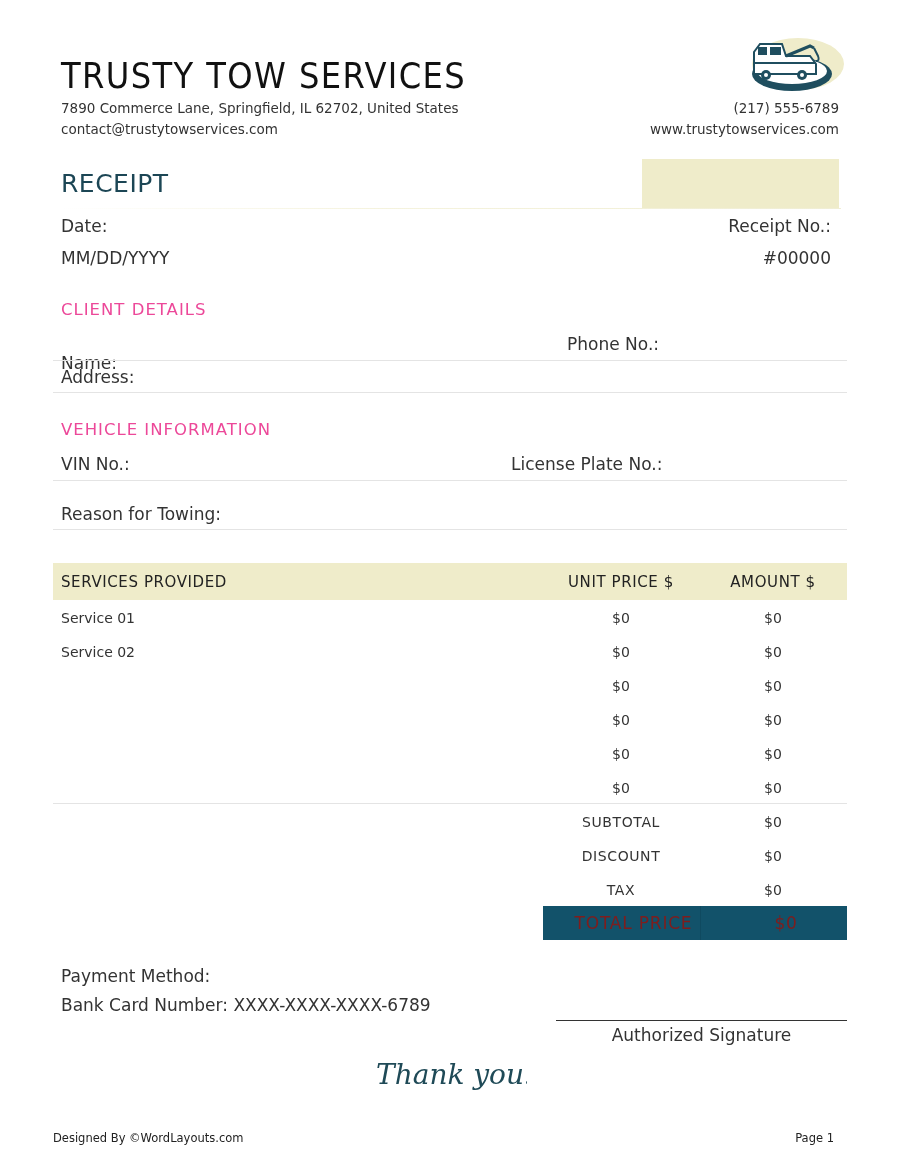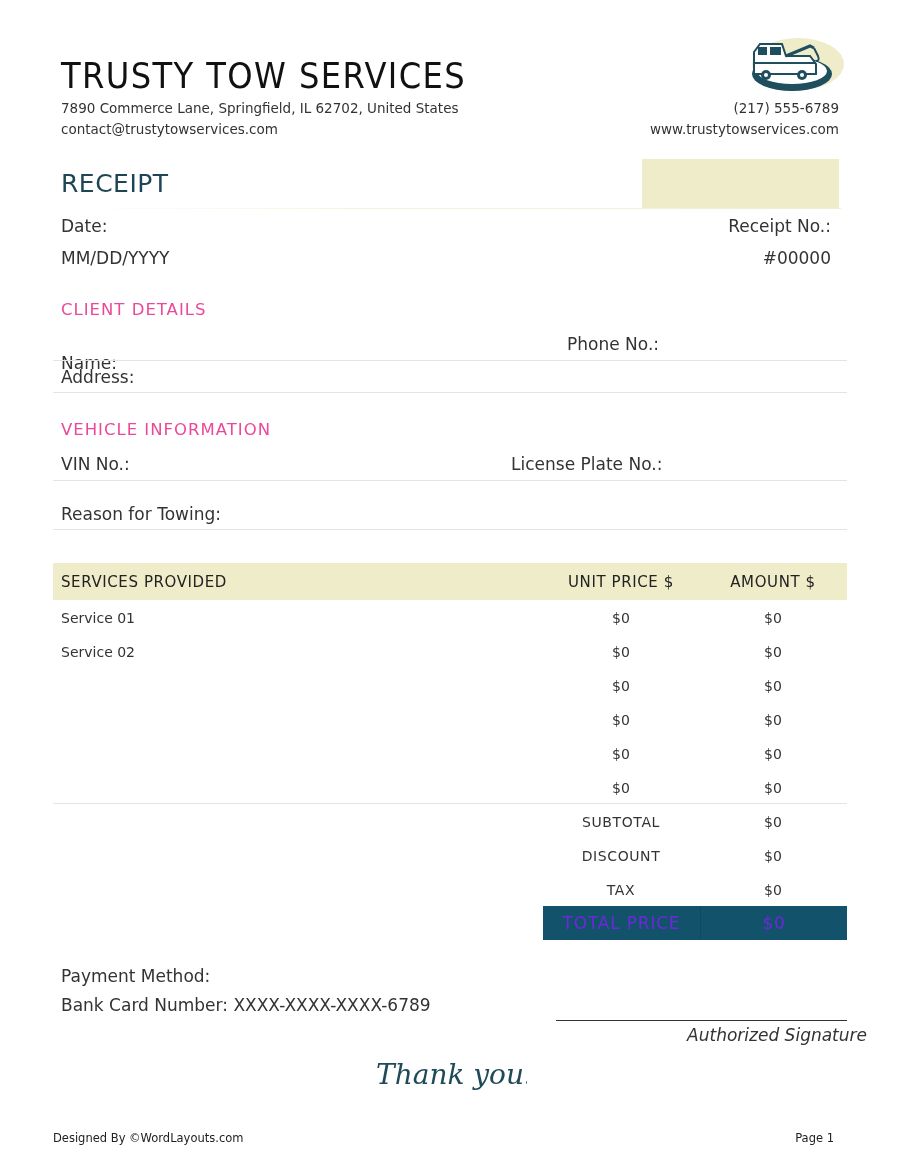--- a/index.html
+++ b/index.html
@@ -17,21 +17,21 @@
     .label { font-size: 17px; color: #333; line-height: 18px; }
     .rule { height: 1px; background: #e4e4e4; left: 53px; width: 794px; }
     .services-header { left: 53px; top: 563px; width: 794px; height: 37px; background: #efecca; }
     .th { font-size: 15px; color: #222; letter-spacing: 0.6px; line-height: 20px; top: 572px; }
     .cell { font-size: 14px; color: #333; line-height: 18px; }
     .col-unit { left: 580px; width: 82px; text-align: center; }
     .col-amt { left: 733px; width: 80px; text-align: center; }
     .tot-label { left: 560px; width: 122px; text-align: center; font-size: 14px; color: #333; letter-spacing: 0.6px; line-height: 18px; }
     .total-bar { left: 543px; top: 906px; width: 304px; height: 34px; background: #12526a; }
     .total-divider { left: 700px; top: 906px; width: 1px; height: 34px; background: #0f4a60; }
-    .total-text { color: #6d28d9; font-size: 17px; letter-spacing: 0.8px; line-height: 22px; top: 912px; }
+    .total-text { color: #7f1d1d; font-size: 17px; letter-spacing: 0.8px; line-height: 22px; top: 912px; margin-left: 12px; }
     .sig-line { left: 556px; top: 1020px; width: 291px; height: 1px; background: #333; }
     .thanks { left: 372px; top: 1050px; width: 155px; height: 54px; }
     .footer { font-size: 11.5px; color: #222; line-height: 14px; top: 1131px; }
   </style>
 </head>
 <body>
 
 <div class="abs company-name">TRUSTY TOW SERVICES</div>
 <div class="abs small" style="left:61px; top:99px;">7890 Commerce Lane, Springfield, IL 62702, United States</div>
 <div class="abs small" style="left:61px; top:120px;">contact@trustytowservices.com</div>
@@ -115,21 +115,21 @@
 
 <div class="abs total-bar"></div>
 <div class="abs total-divider"></div>
 <div class="abs total-text" style="left:543px; width:157px; text-align:center;">TOTAL PRICE</div>
 <div class="abs total-text" style="left:701px; width:146px; text-align:center;">$0</div>
 
 <div class="abs label" style="left:61px; top:967px;">Payment Method:</div>
 <div class="abs label" style="left:61px; top:996px;">Bank Card Number: XXXX-XXXX-XXXX-6789</div>
 
 <div class="abs sig-line"></div>
-<div class="abs label" style="left:576px; top:1026px; width:291px; text-align:right;font-style:italic;">Authorized Signature</div>
+<div class="abs label" style="left:556px; top:1026px; width:291px; text-align:center;">Authorized Signature</div>
 
 <div class="abs thanks">
   <svg width="155" height="54" viewBox="0 0 155 54">
     <text x="4" y="34" font-family="DejaVu Serif, serif" font-style="italic" font-size="28" fill="#1f4a57">Thank you!</text>
   </svg>
 </div>
 
 <div class="abs footer" style="left:53px;">Designed By ©WordLayouts.com</div>
 <div class="abs footer" style="left:760px; width:74px; text-align:right;">Page 1</div>
 

